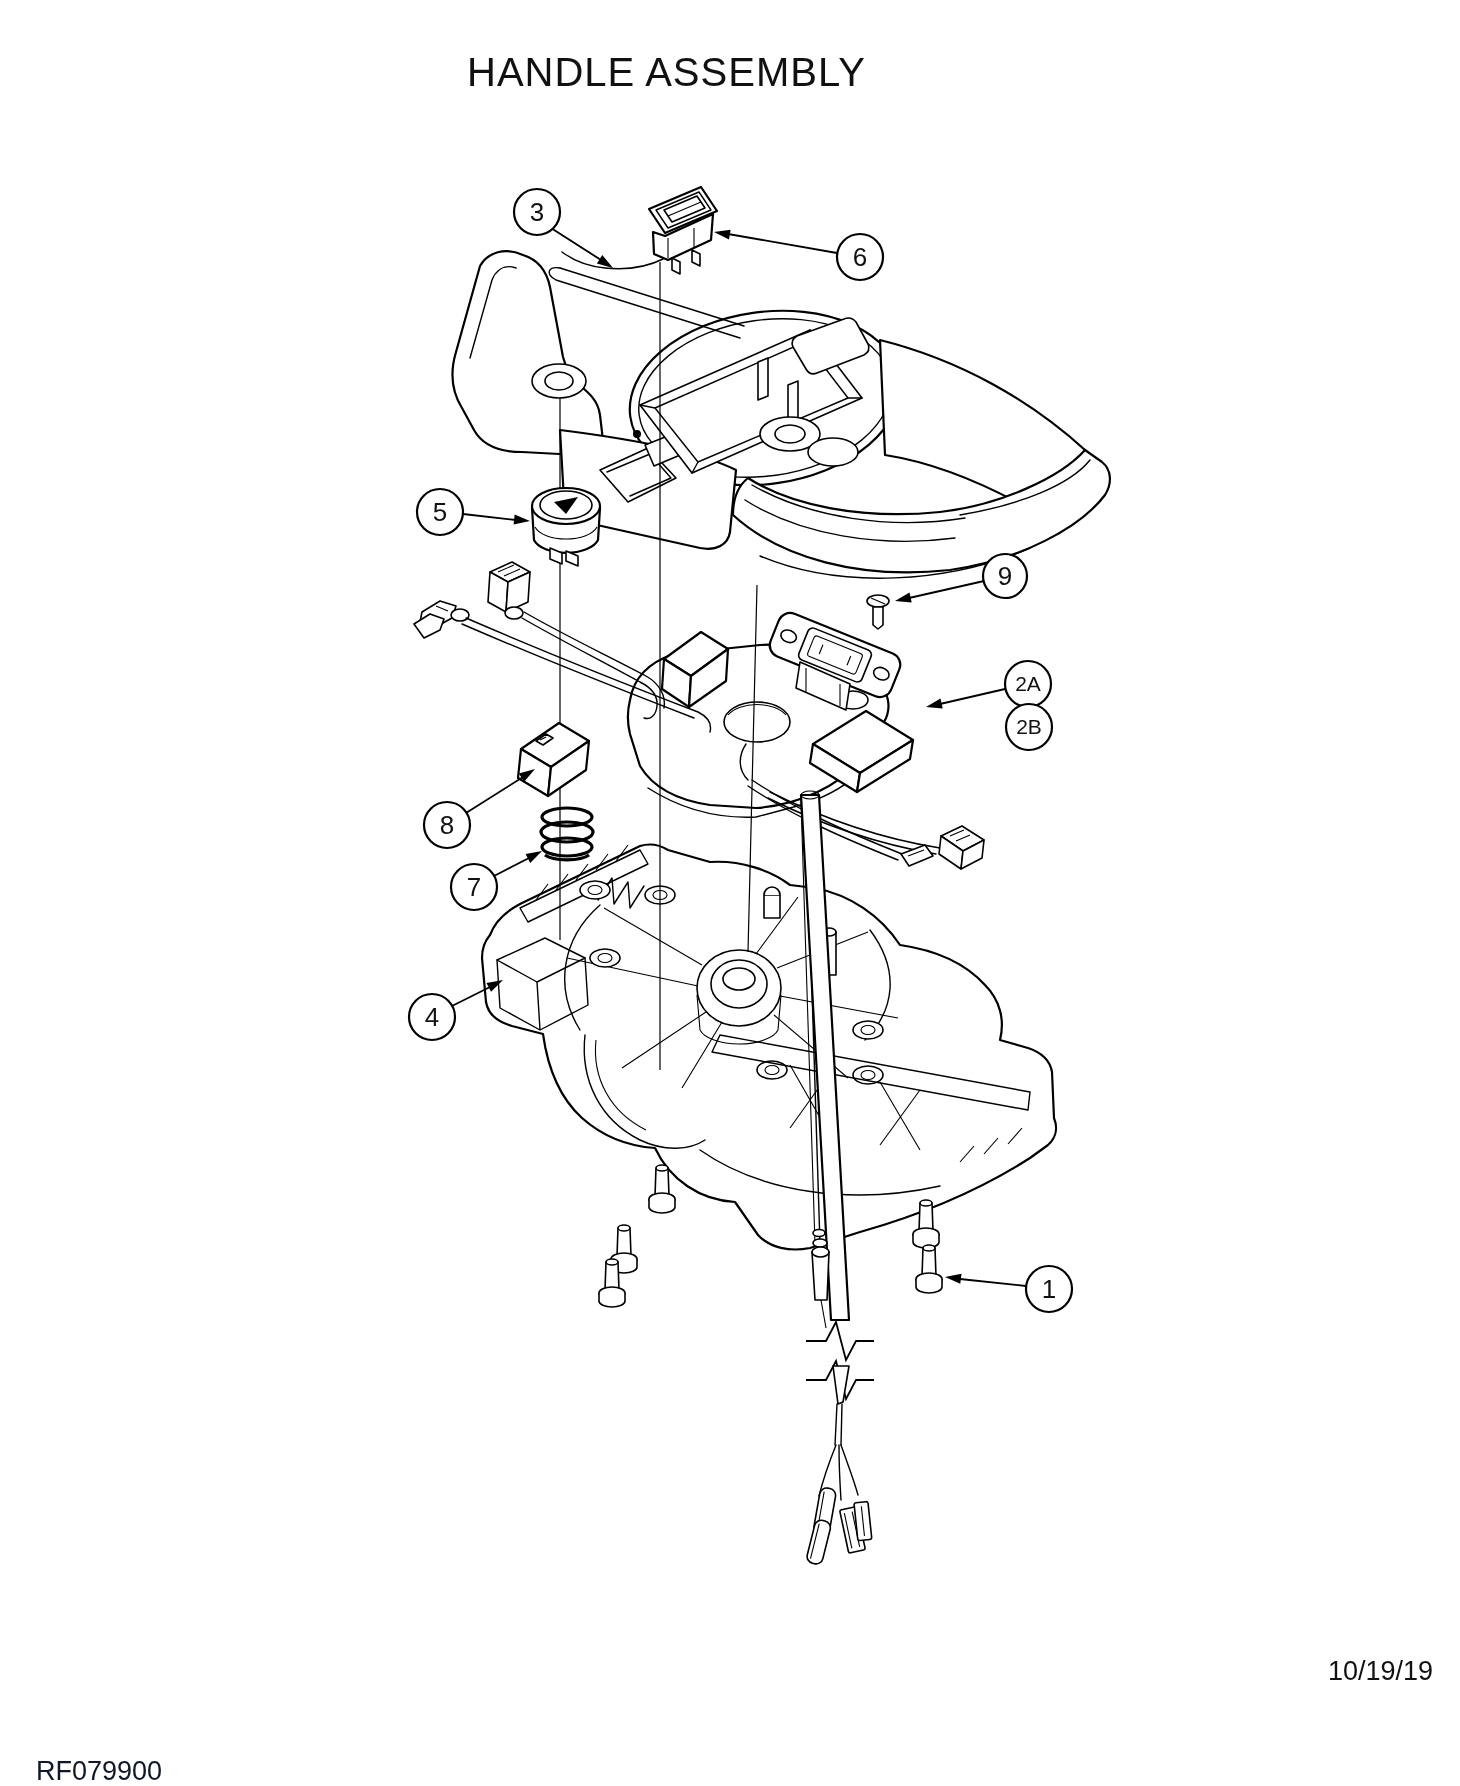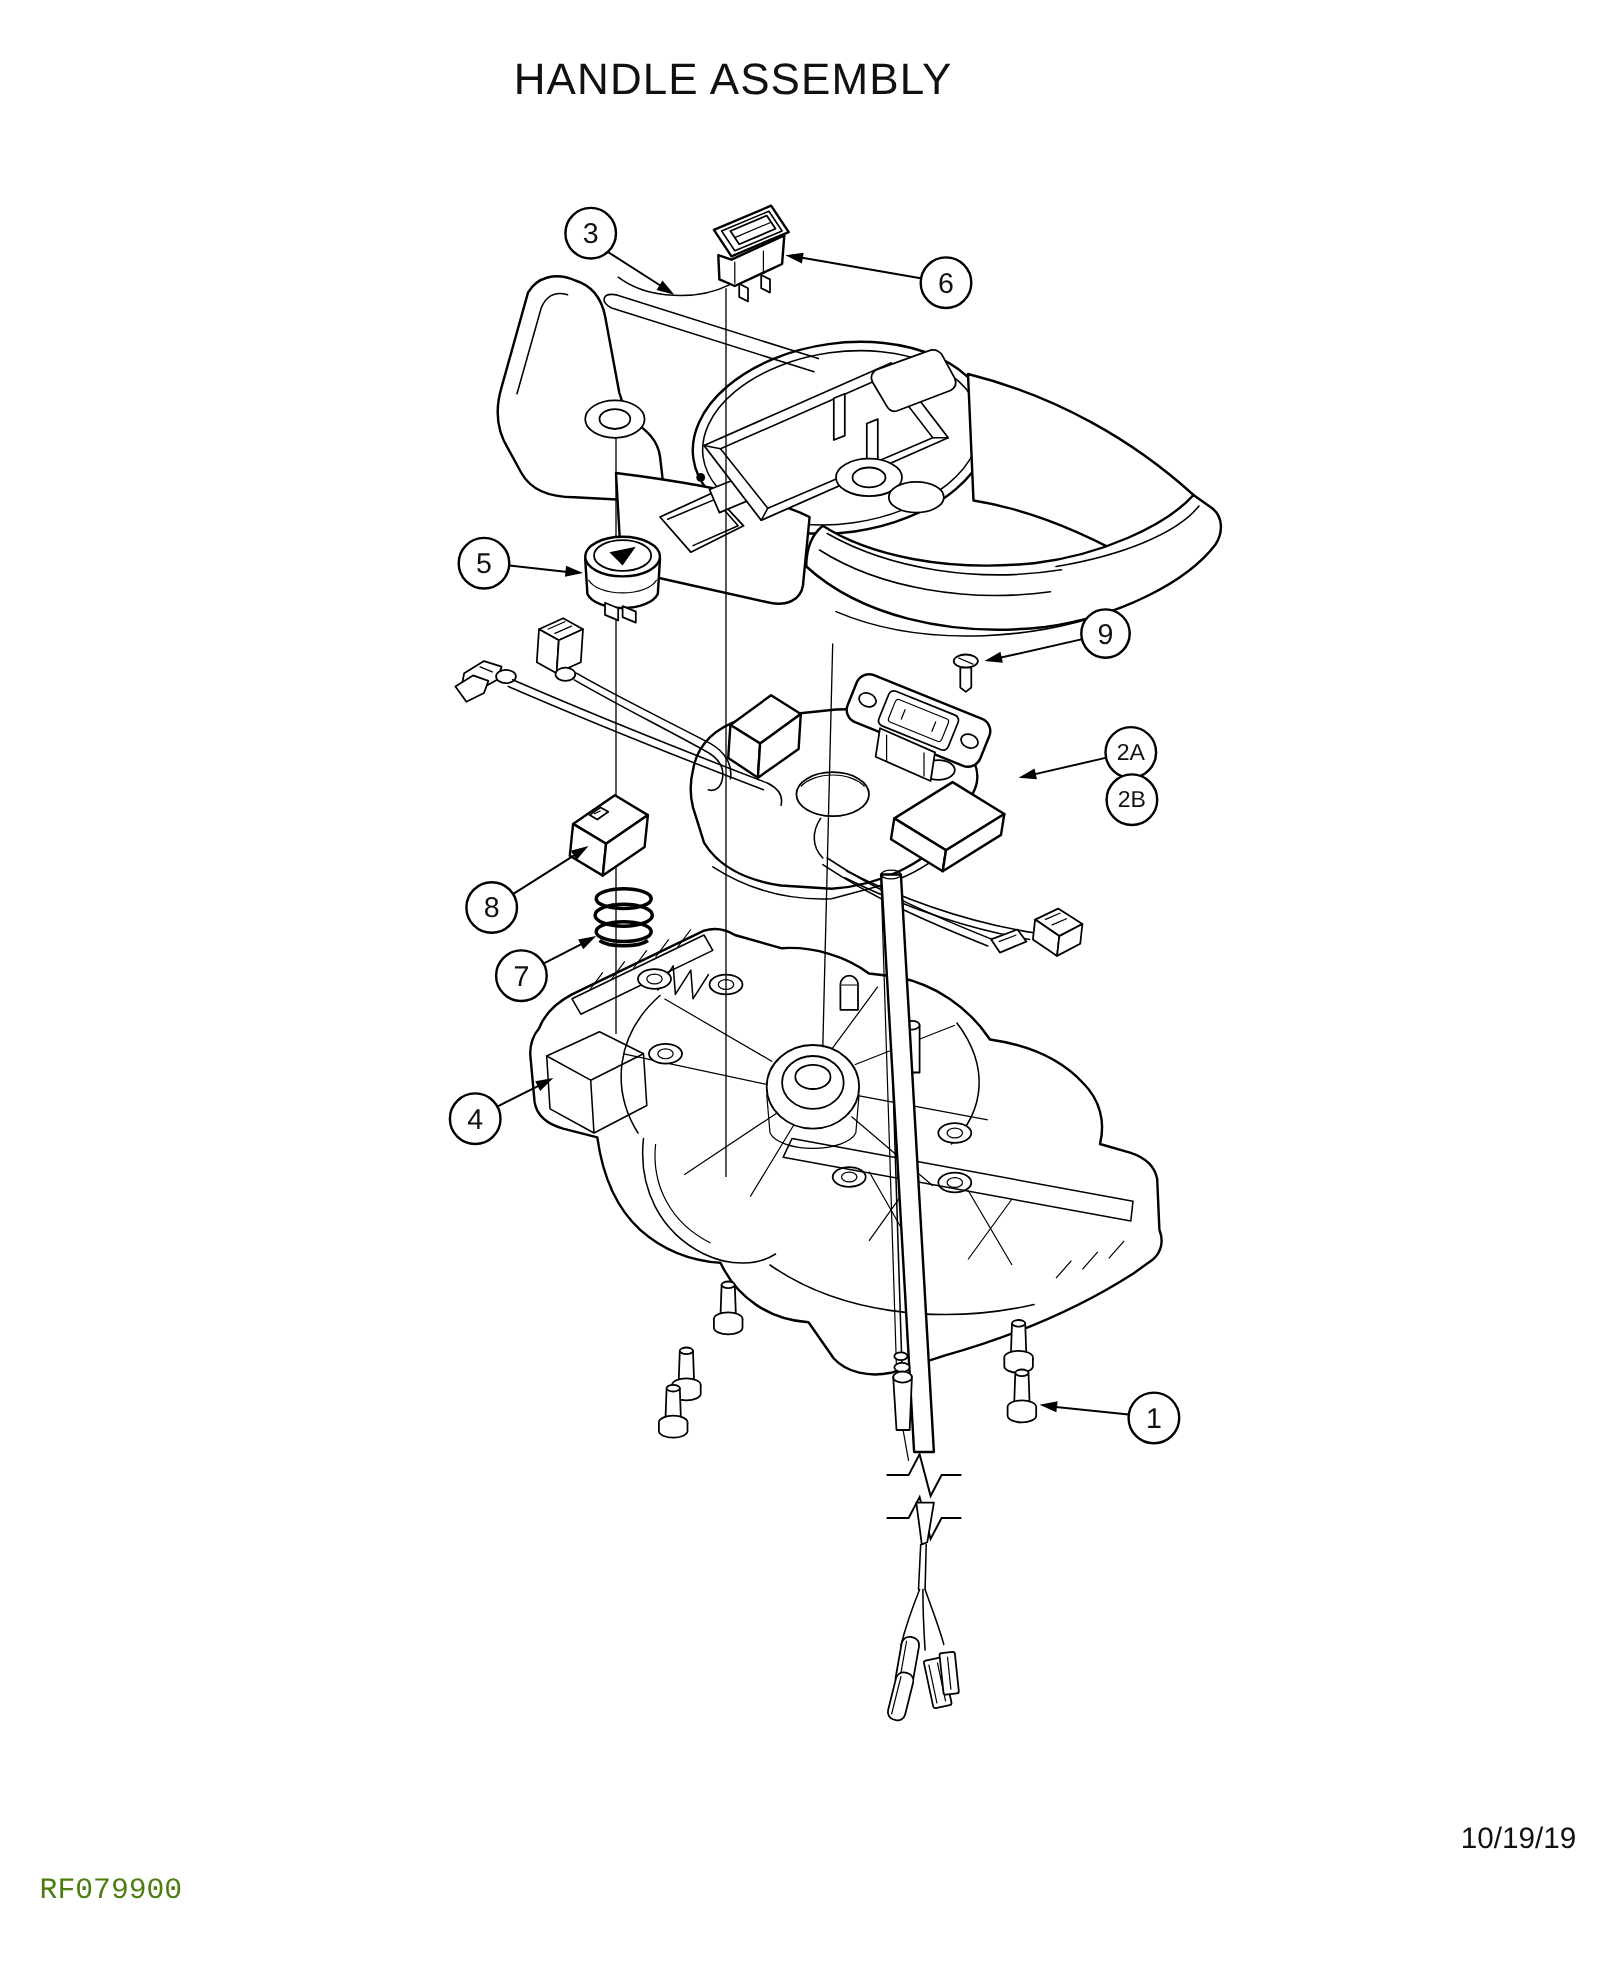--- a/index.html
+++ b/index.html
@@ -6,21 +6,21 @@
   html,body { background:#ffffff; }
   .page {
     position:relative; width:1460px; height:1786px; background:#ffffff;
     font-family:"Liberation Sans", sans-serif; color:#000; overflow:hidden;
   }
   .title {
     position:absolute; left:467px; top:50px;
     font-size:40px; letter-spacing:1px; color:#111; white-space:nowrap;
   }
   .doc-number {
-    position:absolute; left:36px; top:1704px; font-size:27px; color:#4d7c0f;font-family:Liberation Mono, monospace;
+    position:absolute; left:36px; top:1756px; font-size:27px; color:#0f172a;
   }
   .doc-date {
     position:absolute; right:27px; top:1656px; font-size:27px; color:#111;
   }
   svg.diagram { position:absolute; left:0; top:0; width:1460px; height:1786px; }
   .ol  { fill:#ffffff; stroke:#000; stroke-width:2.2; stroke-linejoin:round; }
   .ol2 { fill:#ffffff; stroke:#000; stroke-width:1.6; stroke-linejoin:round; }
   .ln  { fill:none; stroke:#000; stroke-width:1.4; stroke-linejoin:round; stroke-linecap:round; }
   .ln2 { fill:none; stroke:#000; stroke-width:1.1; }
   .axis { fill:none; stroke:#000; stroke-width:1.2; }

